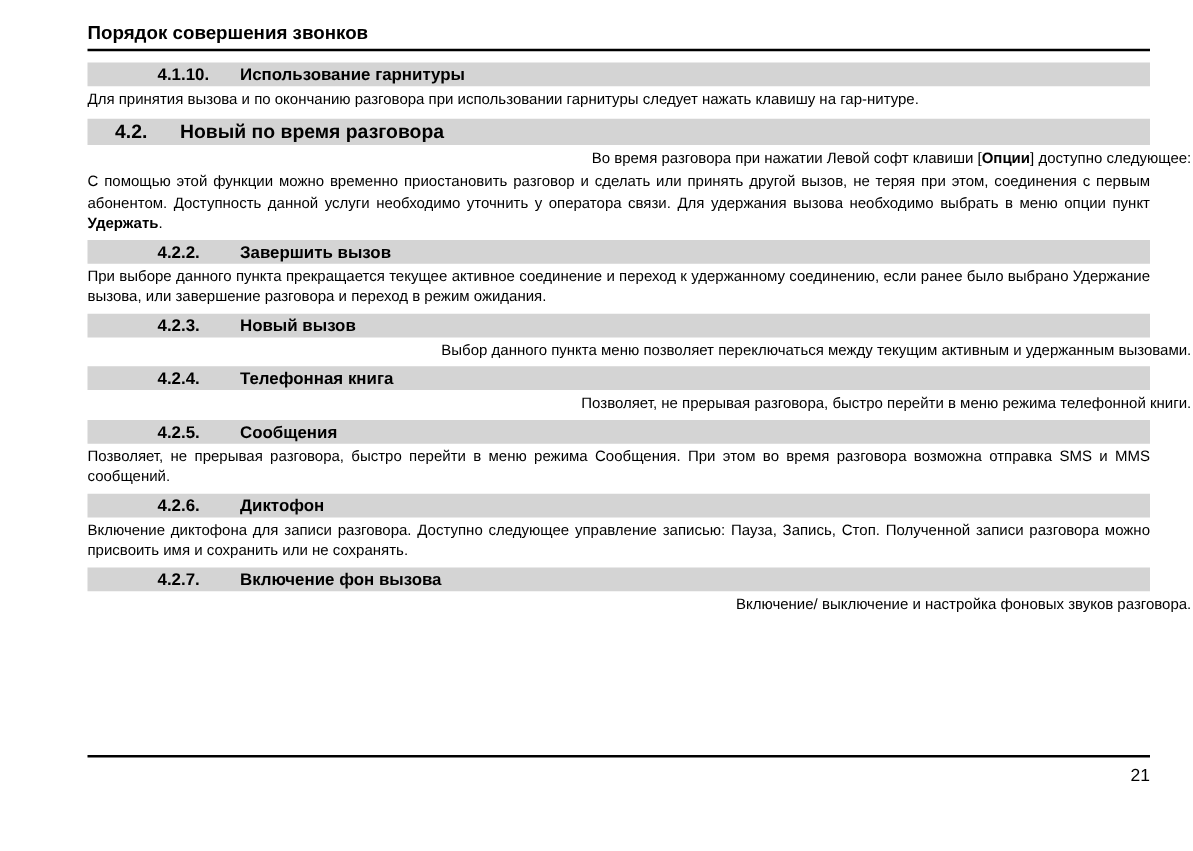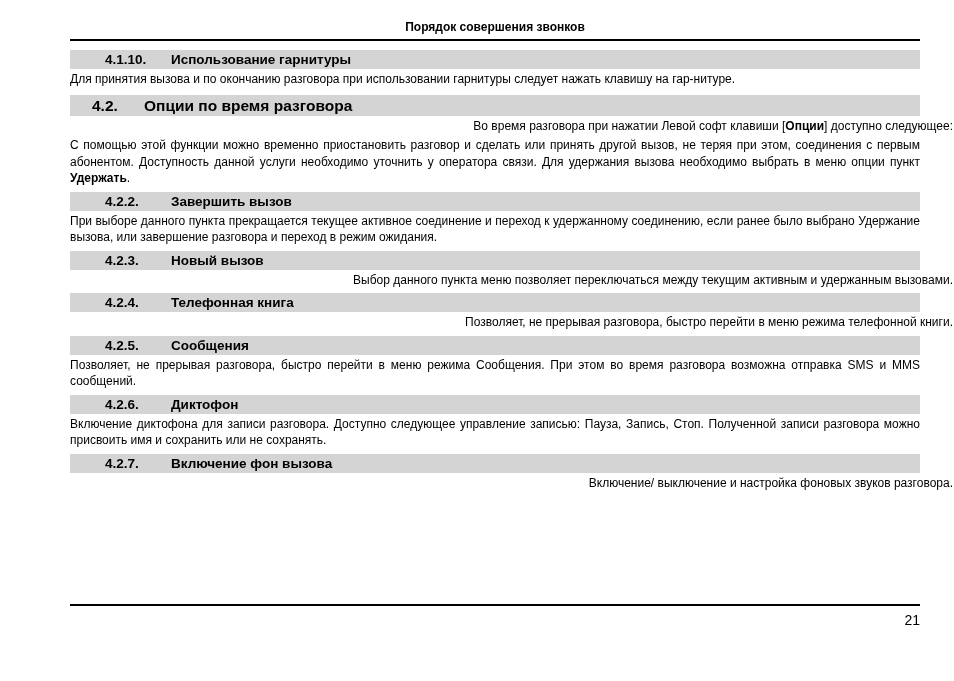--- a/index.html
+++ b/index.html
@@ -25,23 +25,23 @@
 
   
   .page-header {
     position: absolute;
     left: 70px;
     top: 18px;
     width: 850px;
   }
 
   .header-title {
-    font-size: 12px;
-    font-weight: bold;
-    text-align: center;
+    font-size: 15px;
+    font-weight: bold;
+    text-align: left;
     line-height: 18px;
     letter-spacing: 0px;
     white-space: nowrap;
   }
 
   .header-rule {
     margin-top: 3px;
     border-top: 2px solid #000000;
     width: 850px;
     height: 0;
@@ -71,21 +71,21 @@
     height: 21px;
     padding-left: 22px;
     margin: 0;
   }
 
   .h3 {
     font-size: 13.5px;
     font-weight: bold;
     line-height: 19px;
     height: 19px;
-    padding-left: 35px;
+    padding-left: 56px;
     margin: 0;
   }
 
   .h2 .num,
   .h3 .num {
     display: inline-block;
   }
 
   .h2 .num { width: 52px; }
   .h3 .num { width: 66px; }
@@ -146,21 +146,21 @@
   </div>
 
   <div class="content">
 
     <div class="h3">
       <span class="num">4.1.10.</span><span>Использование гарнитуры</span>
     </div>
     <p class="para">Для принятия вызова и по окончанию разговора при использовании гарнитуры следует нажать клавишу на гар-нитуре.</p>
 
     <div class="h2 gap-before-h2">
-      <span class="num">4.2.</span><span>Опции по время разговора</span>
+      <span class="num">4.2.</span><span>Новый по время разговора</span>
     </div>
     <p class="para last-left"><span>Во время разговора при нажатии Левой софт клавиши [</span><b>Опции</b><span>] доступно следующее:</span></p>
 
     <p class="para"><span>С помощью этой функции можно временно приостановить разговор и сделать или принять другой вызов, не теряя при этом, соединения с первым абонентом. Доступность данной услуги необходимо уточнить у оператора связи. Для удержания вызова необходимо выбрать в меню опции пункт </span><b>Удержать</b><span>.</span></p>
 
     <div class="h3 gap-before-h3">
       <span class="num">4.2.2.</span><span>Завершить вызов</span>
     </div>
     <p class="para">При выборе данного пункта прекращается текущее активное соединение и переход к удержанному соединению, если ранее было выбрано Удержание вызова, или завершение разговора и переход в режим ожидания.</p>
 

